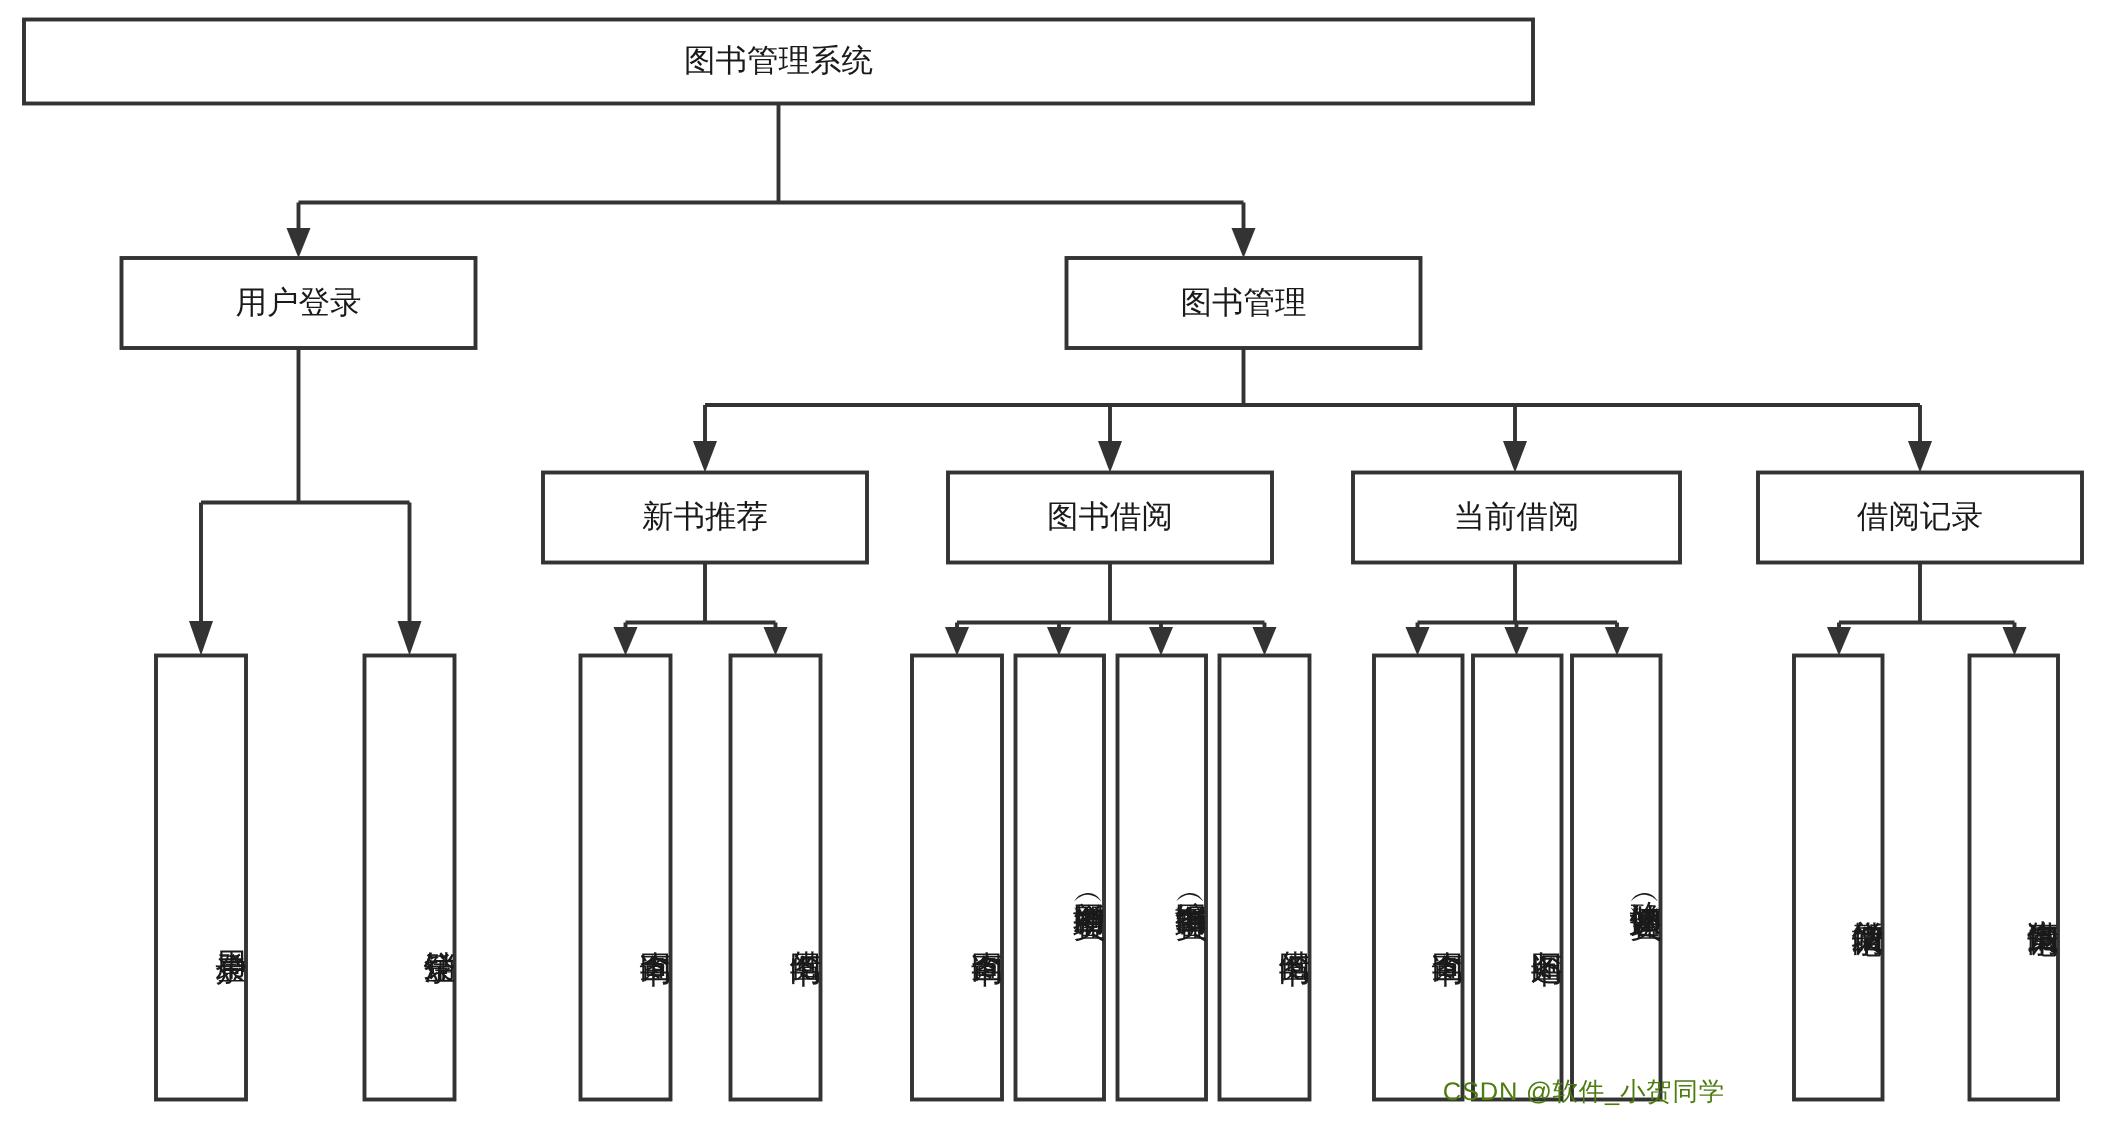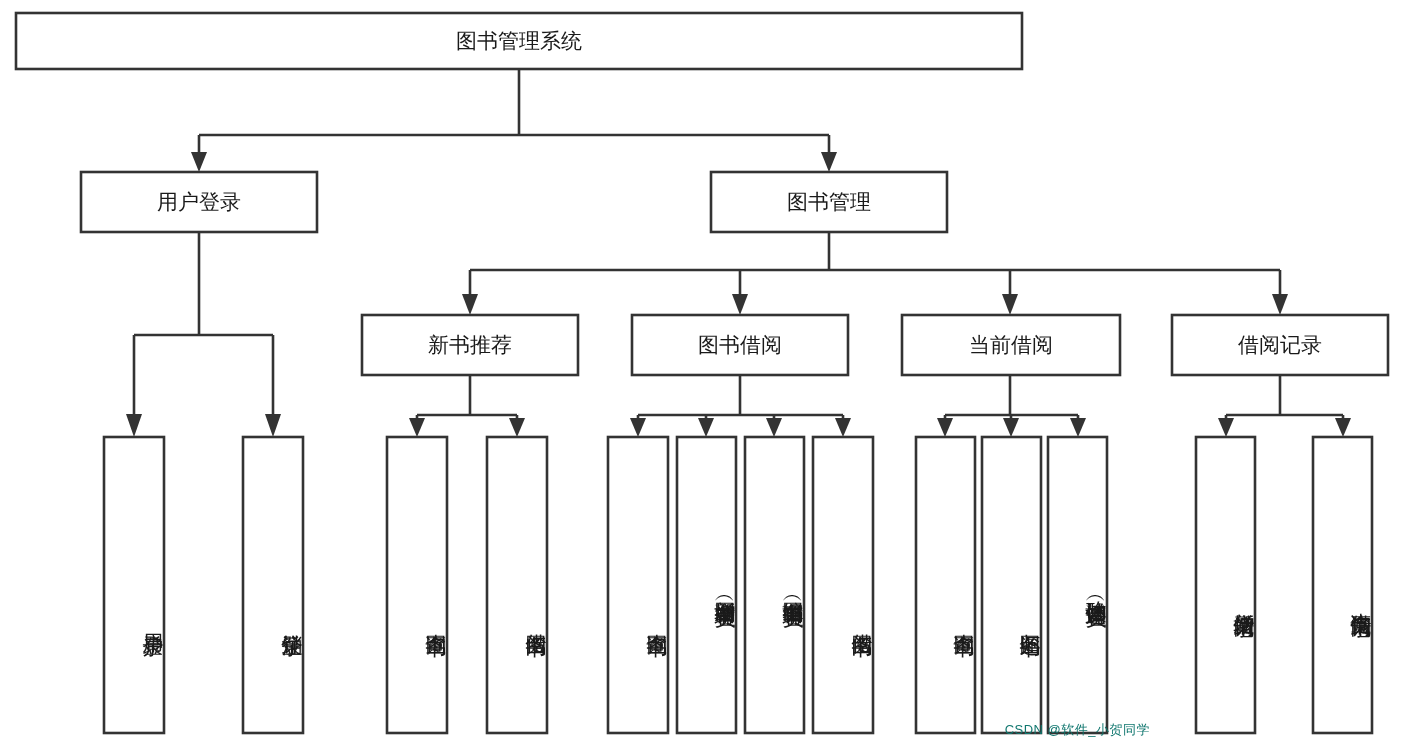--- a/index.html
+++ b/index.html
@@ -63,22 +63,22 @@
     align-items: flex-start;
     justify-content: center;
     white-space: nowrap;
     pointer-events: none;
   }
   .watermark {
     position: absolute;
     right: 8px;
     bottom: 8px;
     font-family: "Liberation Sans", "DejaVu Sans", sans-serif;
-    font-size: 13px;
-    color: #0f766e;
+    font-size: 17px;
+    color: #4d7c0f;
     letter-spacing: 0.5px;
     white-space: nowrap;
   }
 </style>
 </head>
 <body>
 
 <div id="diagram-root">
 
   <svg class="flow" viewBox="0 0 1405 747">

